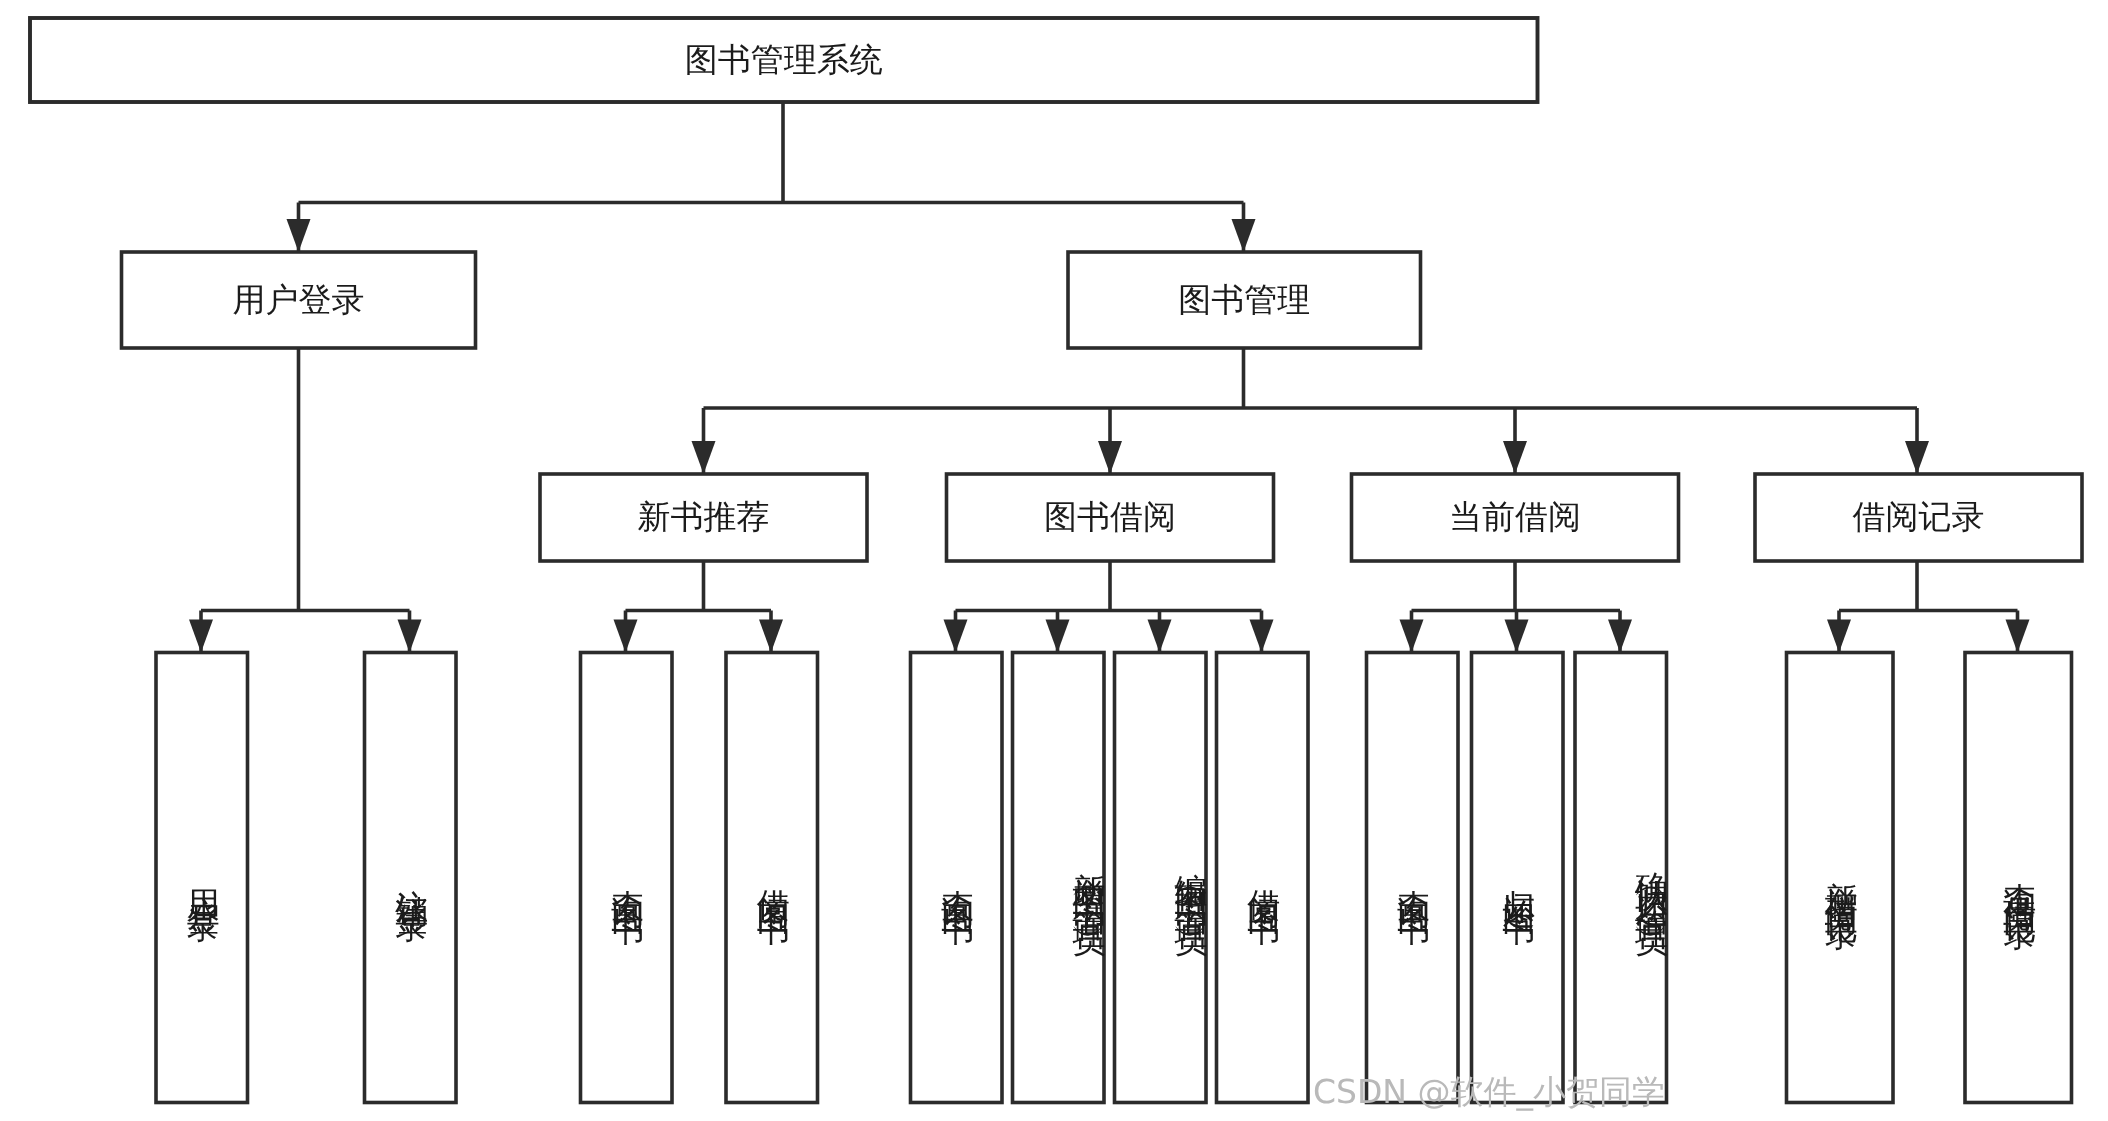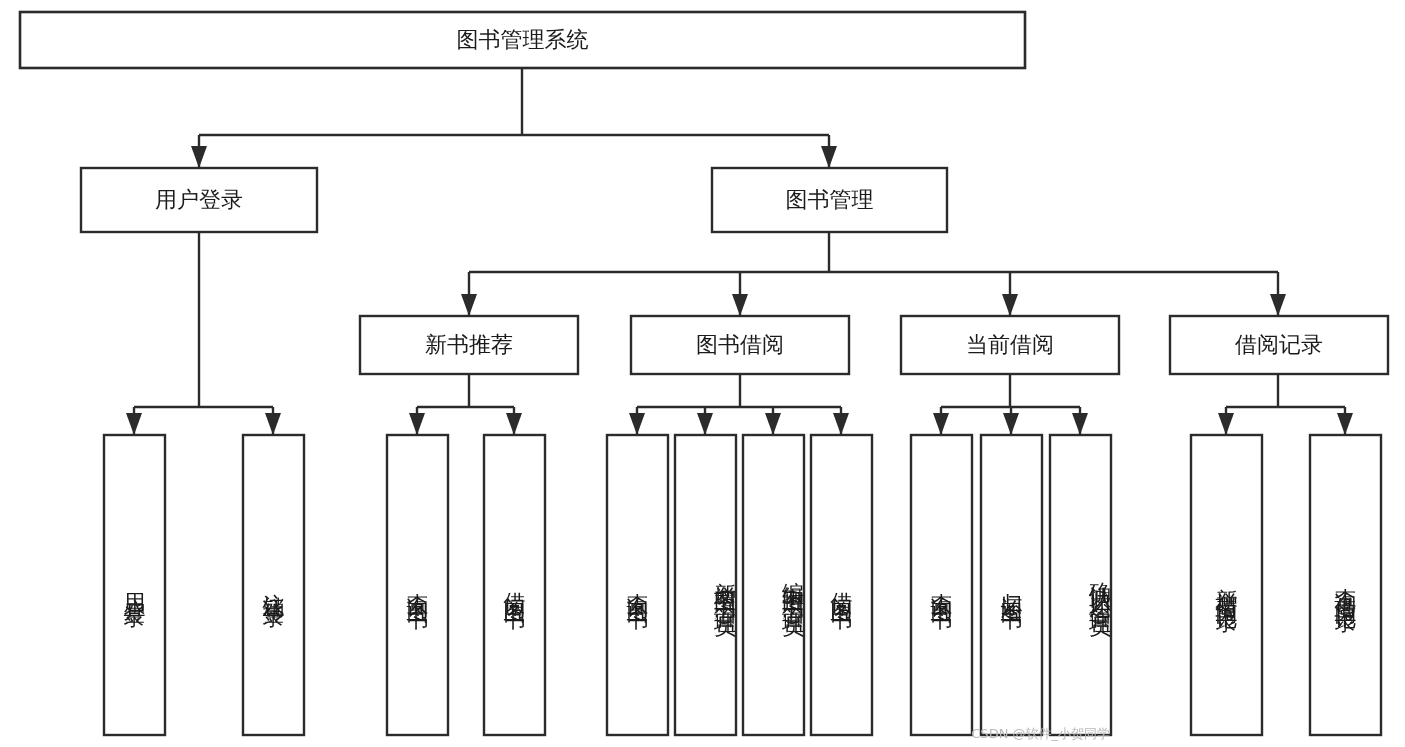--- a/index.html
+++ b/index.html
@@ -71,21 +71,21 @@
     color: #1b1b1b;
     letter-spacing: 5px;
     white-space: nowrap;
     pointer-events: none;
   }
   .watermark {
     position: absolute;
     right: 8px;
     bottom: 4px;
     font-family: "DejaVu Sans", "Liberation Sans", sans-serif;
-    font-size: 13px;
+    font-size: 22px;
     color: #b9b9b9;
     white-space: nowrap;
     user-select: none;
   }
 </style>
 </head>
 <body>
 
 <div id="diagram-root">
 

